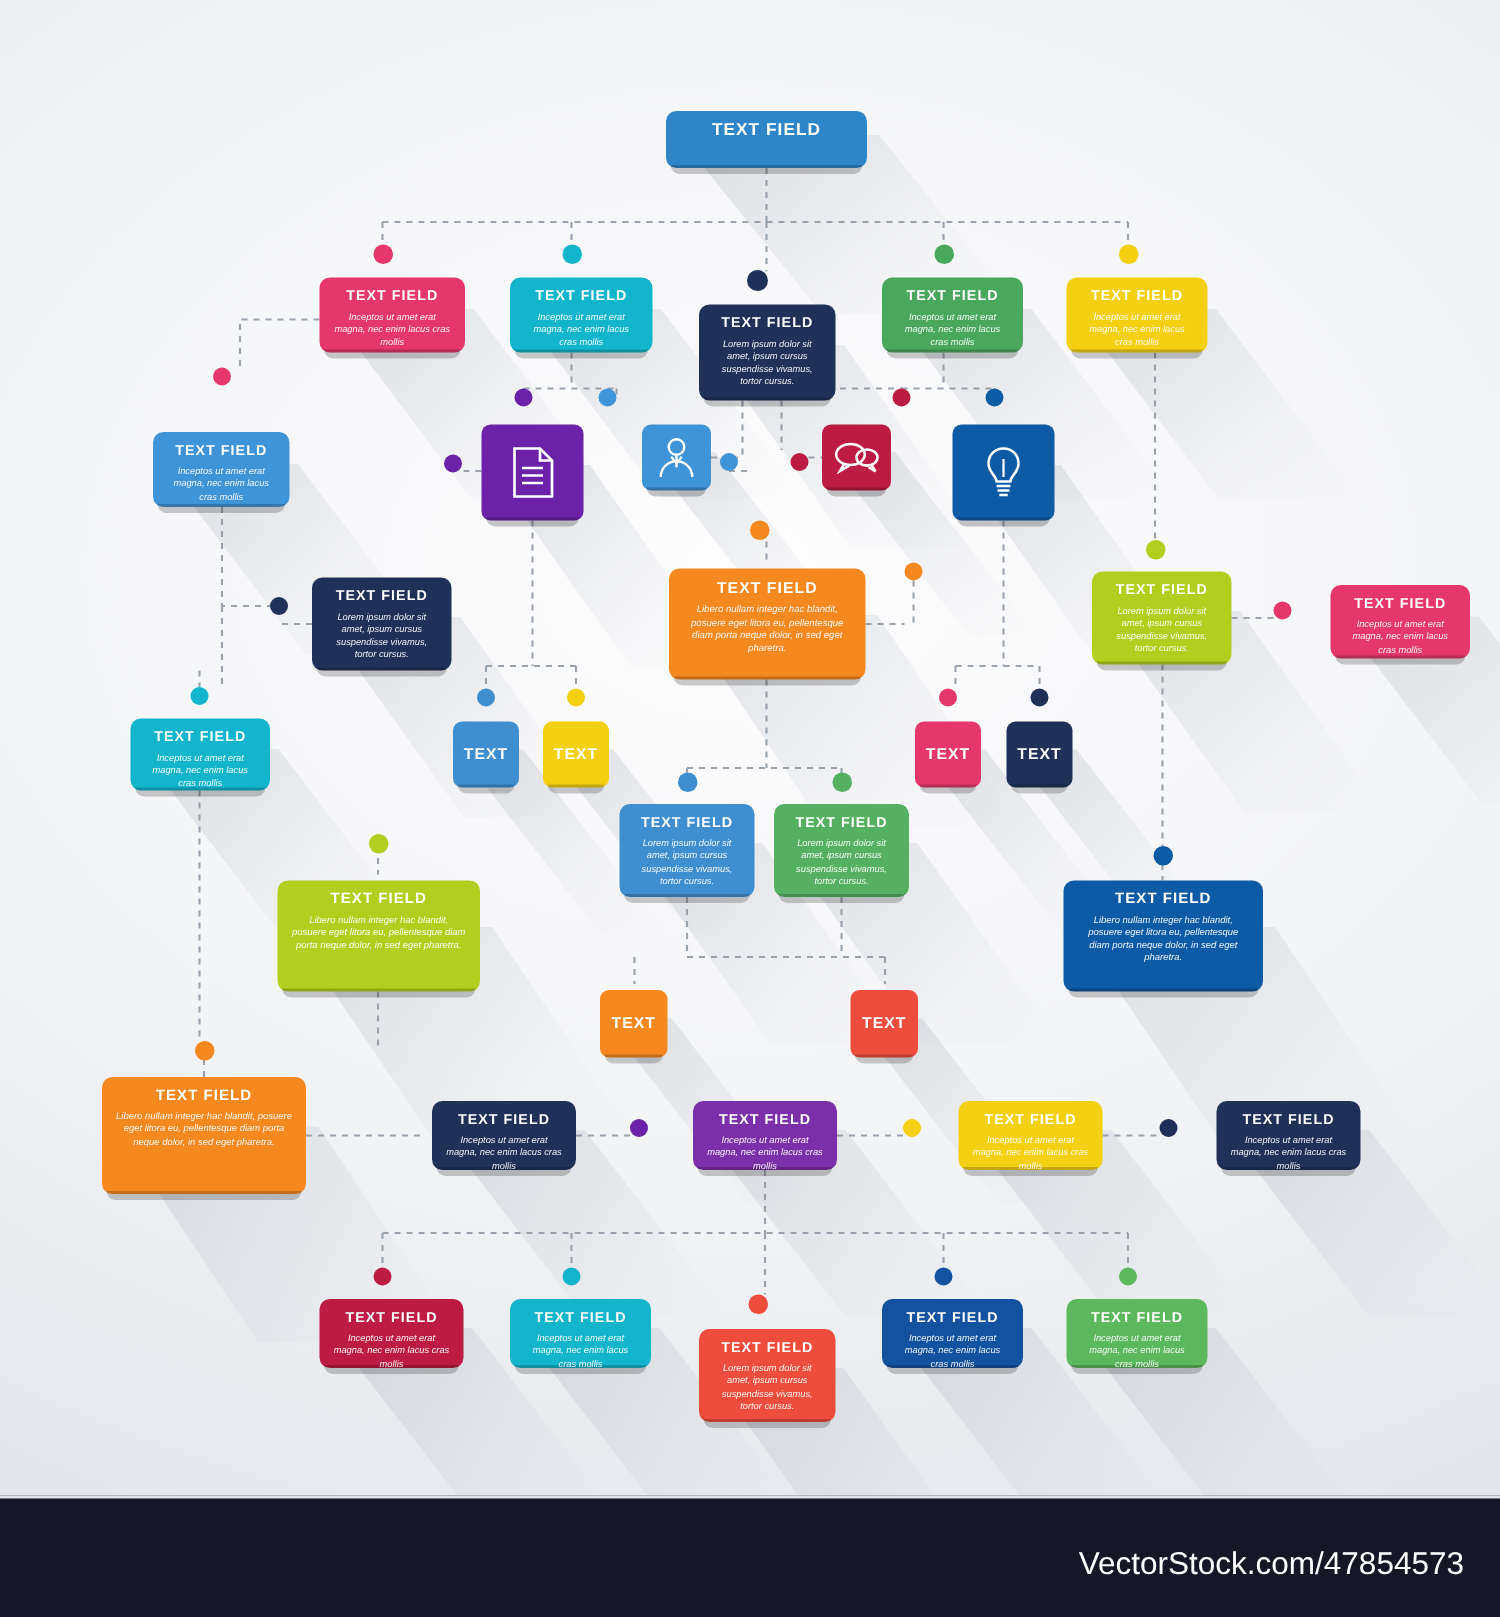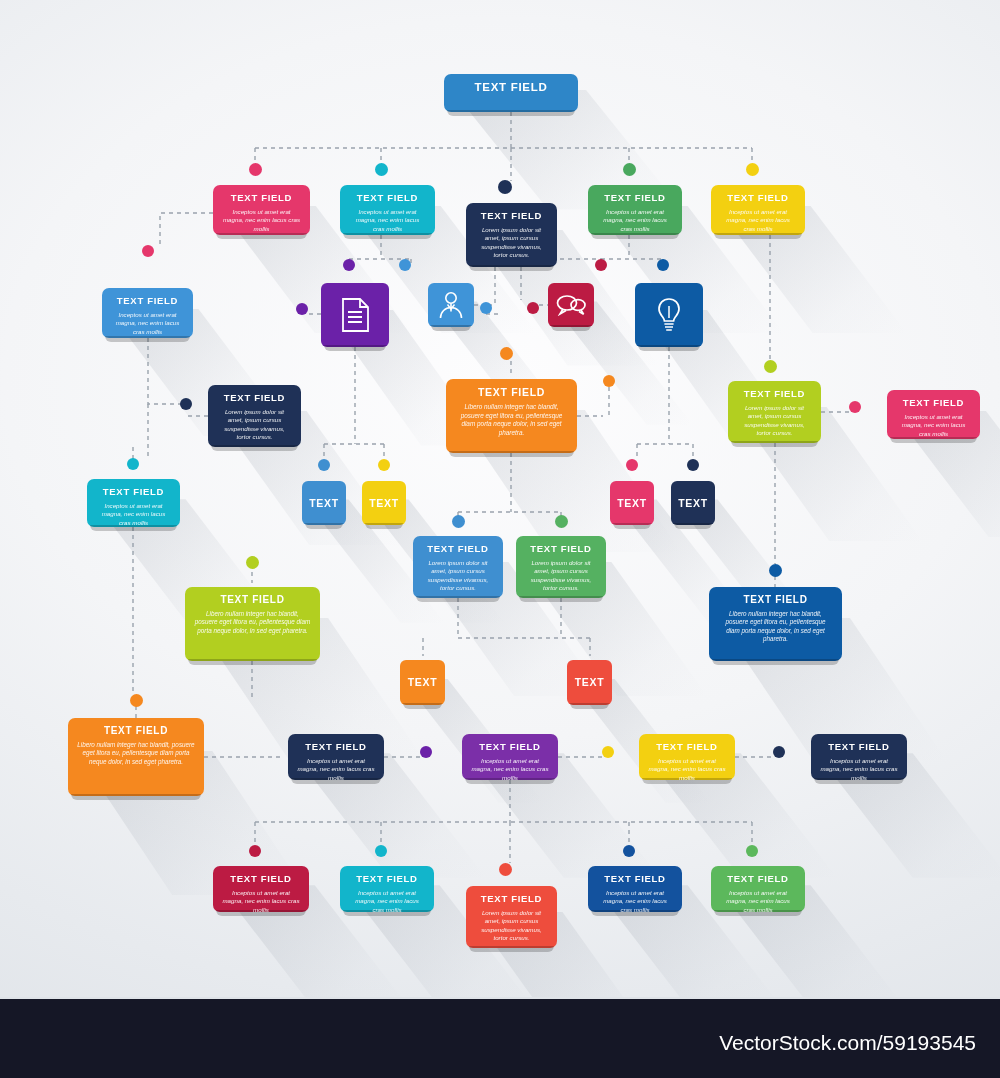--- a/index.html
+++ b/index.html
@@ -442,16 +442,16 @@
         <div class="dot" style="left: 249px; top: 845px; width: 12px; height: 12px; background: rgb(188, 27, 67);"></div>
         <div class="dot" style="left: 375px; top: 845px; width: 12px; height: 12px; background: rgb(18, 181, 203);"></div>
         <div class="dot" style="left: 498.5px; top: 862.5px; width: 13px; height: 13px; background: rgb(238, 77, 61);"></div>
         <div class="dot" style="left: 623px; top: 845px; width: 12px; height: 12px; background: rgb(19, 82, 158);"></div>
         <div class="dot" style="left: 746px; top: 845px; width: 12px; height: 12px; background: rgb(92, 184, 92);"></div>
       </div>
 
   </div>
 
   <div id="footer">
-    <div id="credit">VectorStock.com/59193545</div>
+    <div id="credit">VectorStock.com/47854573</div>
   </div>
 
 </div>
 
 </body></html>

